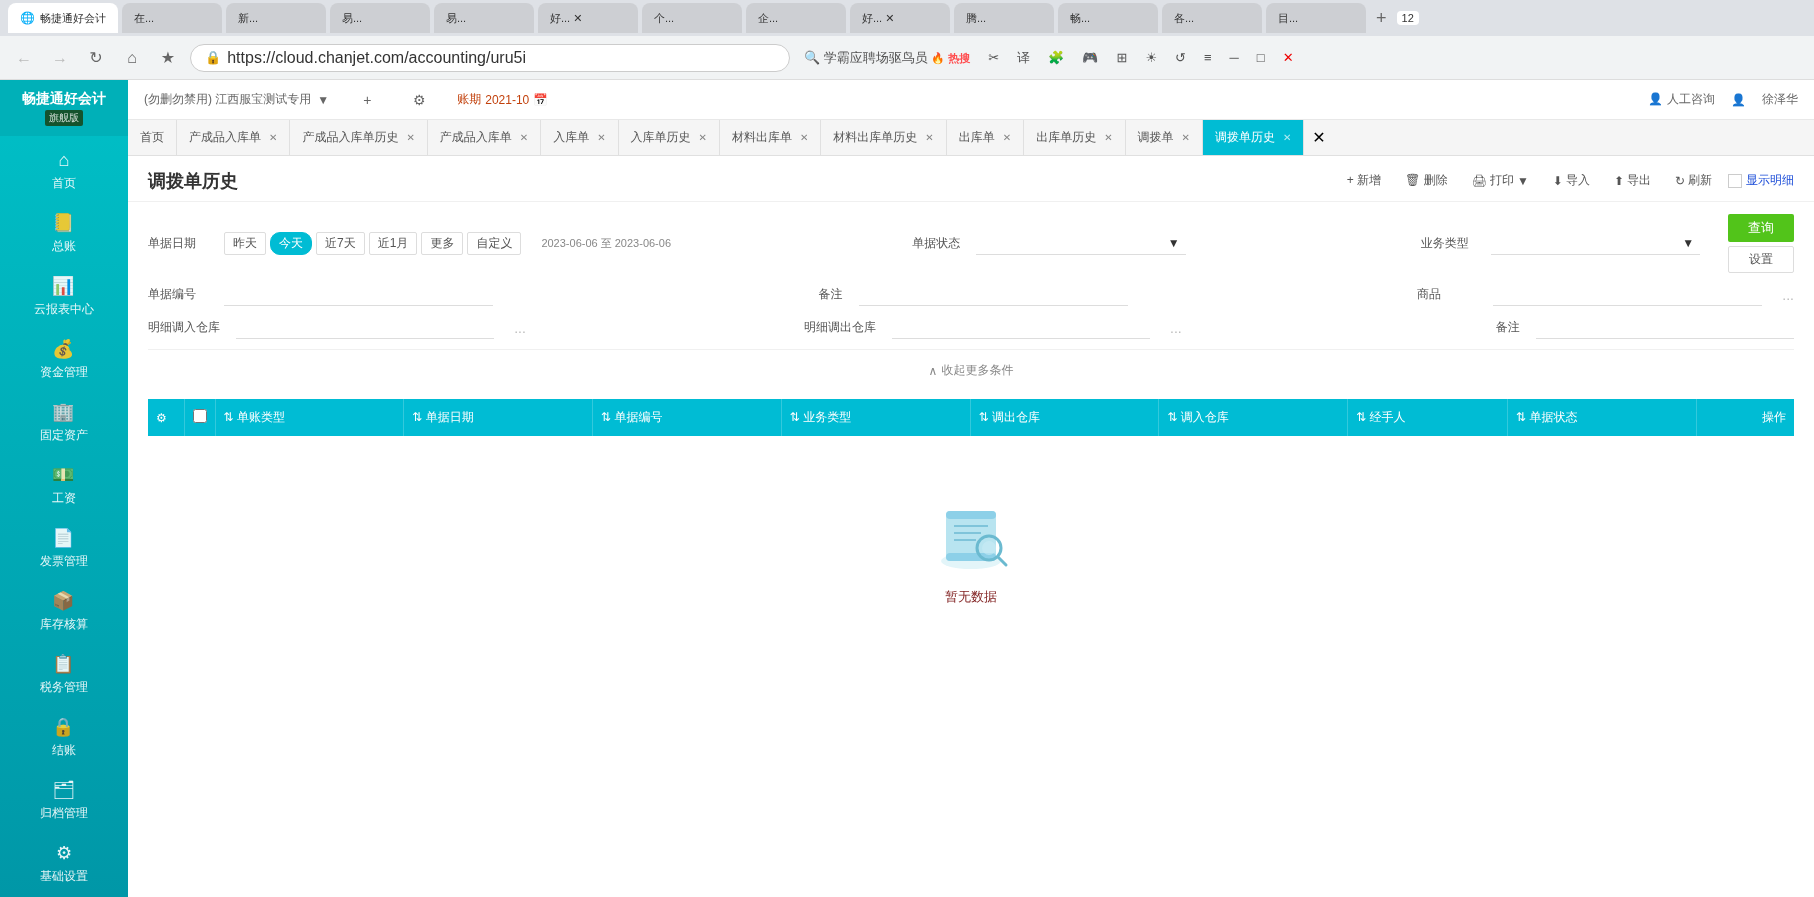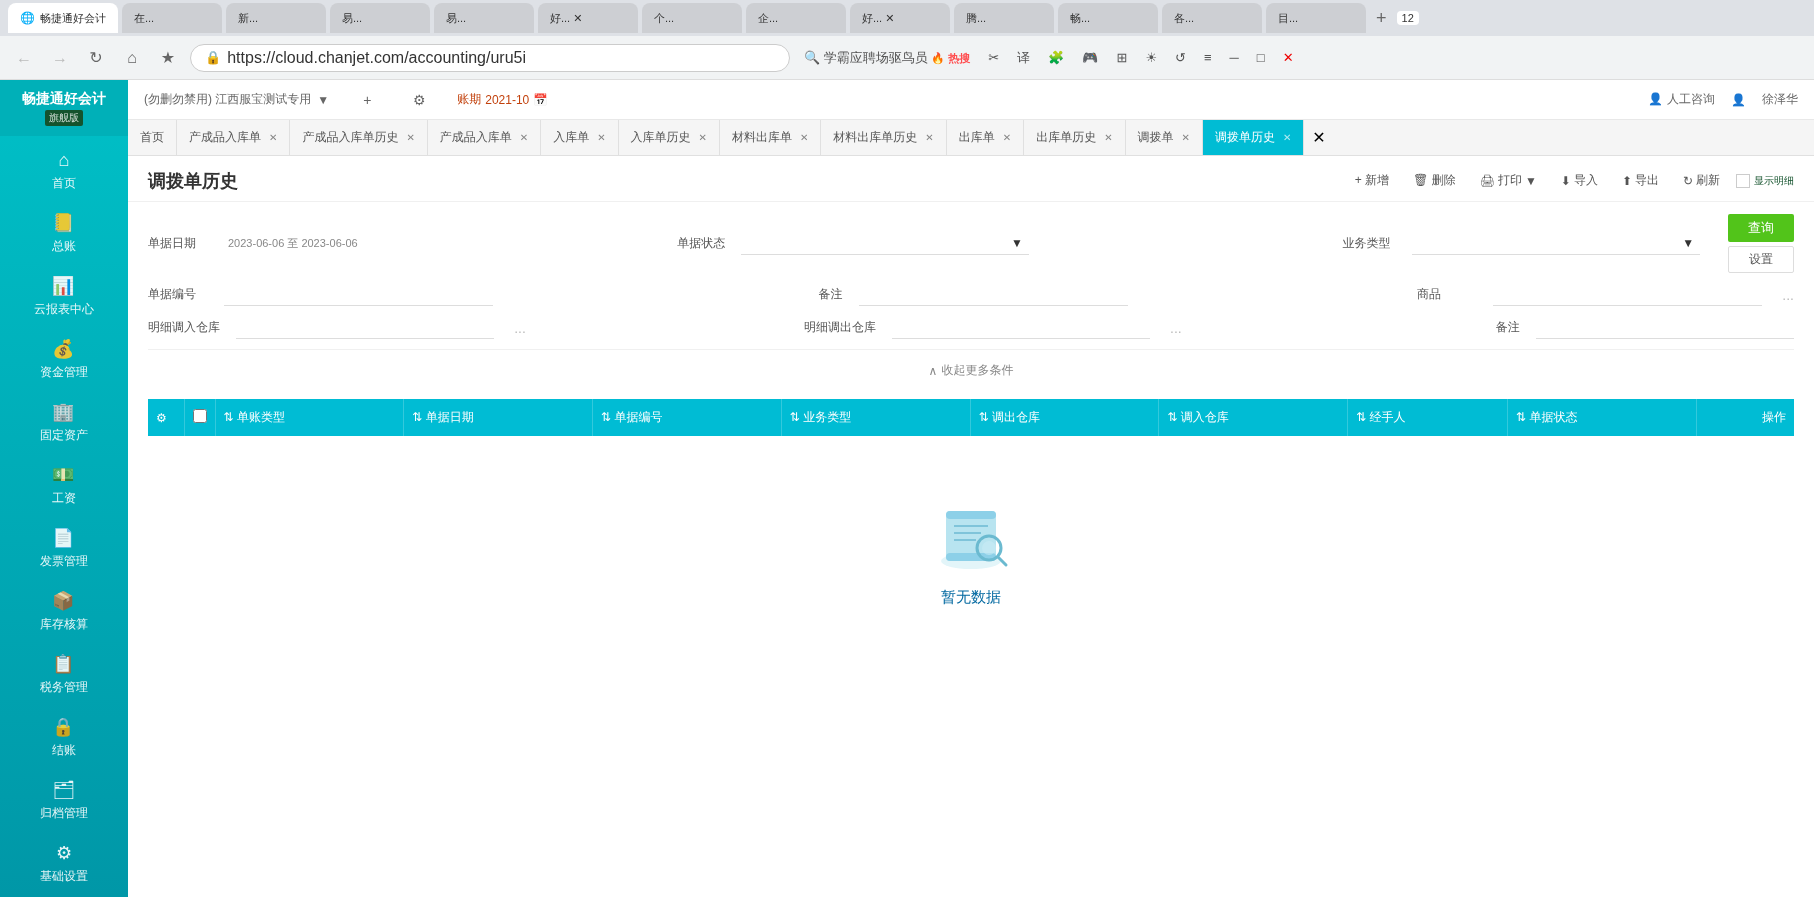--- a/index.html
+++ b/index.html
@@ -53,21 +53,21 @@
     .page-tab .tab-x { font-size: 10px; margin-left: 4px; color: inherit; opacity: 0.7; }
 
     
     .page-body { flex: 1; background: #fff; overflow-y: auto; padding: 0; }
 
     
     .page-title-bar { padding: 12px 20px 8px; display: flex; align-items: center; justify-content: space-between; border-bottom: 1px solid #f0f0f0; }
     .page-title { font-size: 18px; font-weight: bold; color: #333; }
     .toolbar-actions { display: flex; align-items: center; gap: 8px; }
     .tool-btn { display: flex; align-items: center; gap: 3px; padding: 4px 8px; font-size: 12px; cursor: pointer; border: none; background: none; color: #555; }
-    .display-toggle { display: flex; align-items: center; gap: 4px; font-size: 10px; color: #14532d; }
+    .display-toggle { display: flex; align-items: center; gap: 4px; font-size: 12px; color: #1d4ed8; }
     .checkbox-box { width: 14px; height: 14px; border: 1px solid #ccc; display: inline-block; }
 
     
     .filter-area { padding: 12px 20px; background: #fff; }
     .filter-row { display: flex; align-items: center; gap: 16px; margin-bottom: 10px; }
     .filter-label { font-size: 12px; color: #555; white-space: nowrap; min-width: 60px; }
     .filter-date-group { display: flex; align-items: center; gap: 4px; }
     .filter-date-btn { padding: 2px 8px; font-size: 12px; border: 1px solid #ddd; border-radius: 2px; cursor: pointer; background: #fff; color: #555; }
     .filter-date-btn.active { background: #00bcd4; color: #fff; border-color: #00bcd4; border-radius: 10px; }
     .filter-select { flex: 1; max-width: 380px; border: none; border-bottom: 1px solid #ddd; padding: 4px 6px; font-size: 12px; display: flex; align-items: center; justify-content: space-between; cursor: pointer; }
@@ -85,21 +85,21 @@
     .table-header { background: #00bcd4; color: #fff; }
     .table-header th { padding: 10px 8px; font-size: 12px; font-weight: normal; text-align: left; border-right: 1px solid rgba(255,255,255,0.2); white-space: nowrap; cursor: pointer; }
     .table-header th:last-child { border-right: none; }
     .th-gear { width: 36px; text-align: center; }
     .th-check { width: 30px; text-align: center; }
     .table-body td { padding: 8px; font-size: 12px; border-bottom: 1px solid #f0f0f0; }
 
     
     .empty-state { display: flex; flex-direction: column; align-items: center; justify-content: center; padding: 60px 0; }
     .empty-icon { width: 100px; height: 80px; position: relative; margin-bottom: 12px; }
-    .empty-text { color: #0369a1; font-size: 15px; }
+    .empty-text { color: #7f1d1d; font-size: 13px; }
 
     
     .scroll-svg { width: 100px; height: 80px; }
 
     
     .th-checkbox { width: 14px; height: 14px; accent-color: #00bcd4; }
   </style>
 </head>
 <body>
 
@@ -339,20 +339,28 @@
             <span class="checkbox-box"></span>
             <span>显示明细</span>
           </div>
         </div>
       </div>
 
       <div class="filter-area">
 
         <div class="filter-row">
           <span class="filter-label">单据日期</span>
+          <div class="filter-date-group">
+            <button class="filter-date-btn">昨天</button>
+            <button class="filter-date-btn active">今天</button>
+            <button class="filter-date-btn">近7天</button>
+            <button class="filter-date-btn">近1月</button>
+            <button class="filter-date-btn">更多</button>
+            <button class="filter-date-btn">自定义</button>
+          </div>
           <div style="display:flex;flex-direction:column;margin-left:4px;">
             <span style="font-size:11px;color:#888;">2023-06-06 至 2023-06-06</span>
           </div>
           <span style="flex:1;min-width:60px;"></span>
           <span class="filter-label" style="text-align:right;">单据状态</span>
           <div class="filter-select" style="width:380px;">
             <span></span>
             <span>▼</span>
           </div>
           <span style="flex:1;min-width:60px;"></span>

